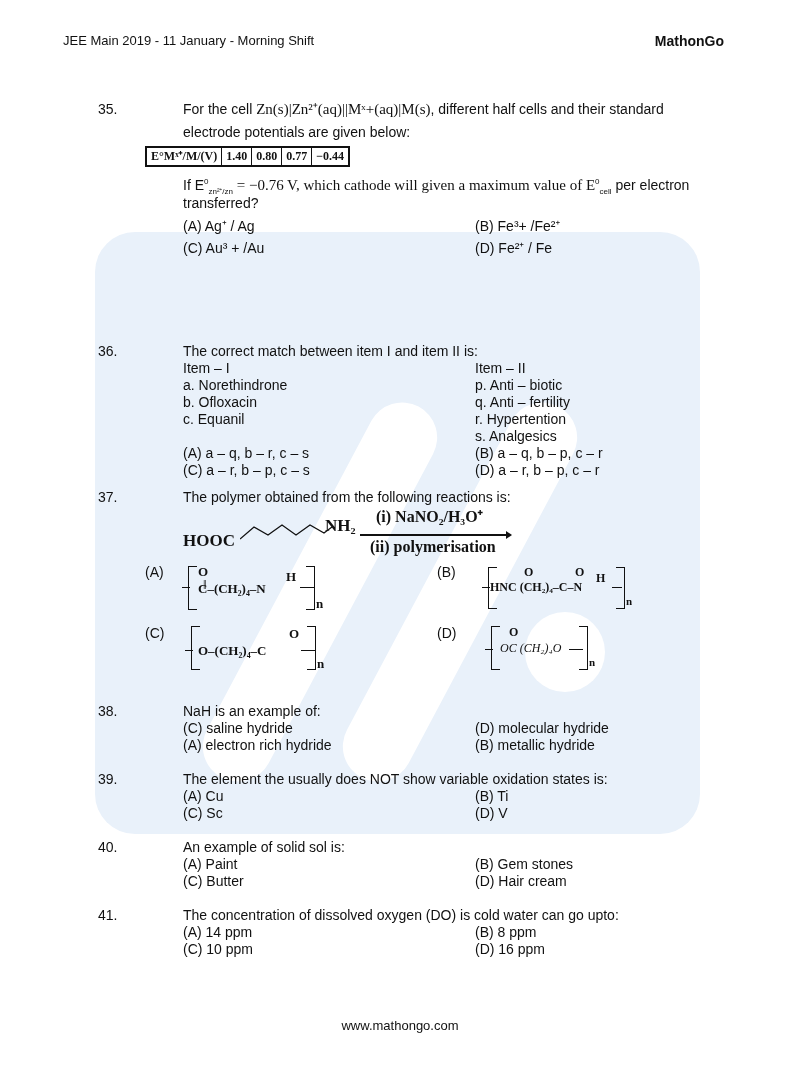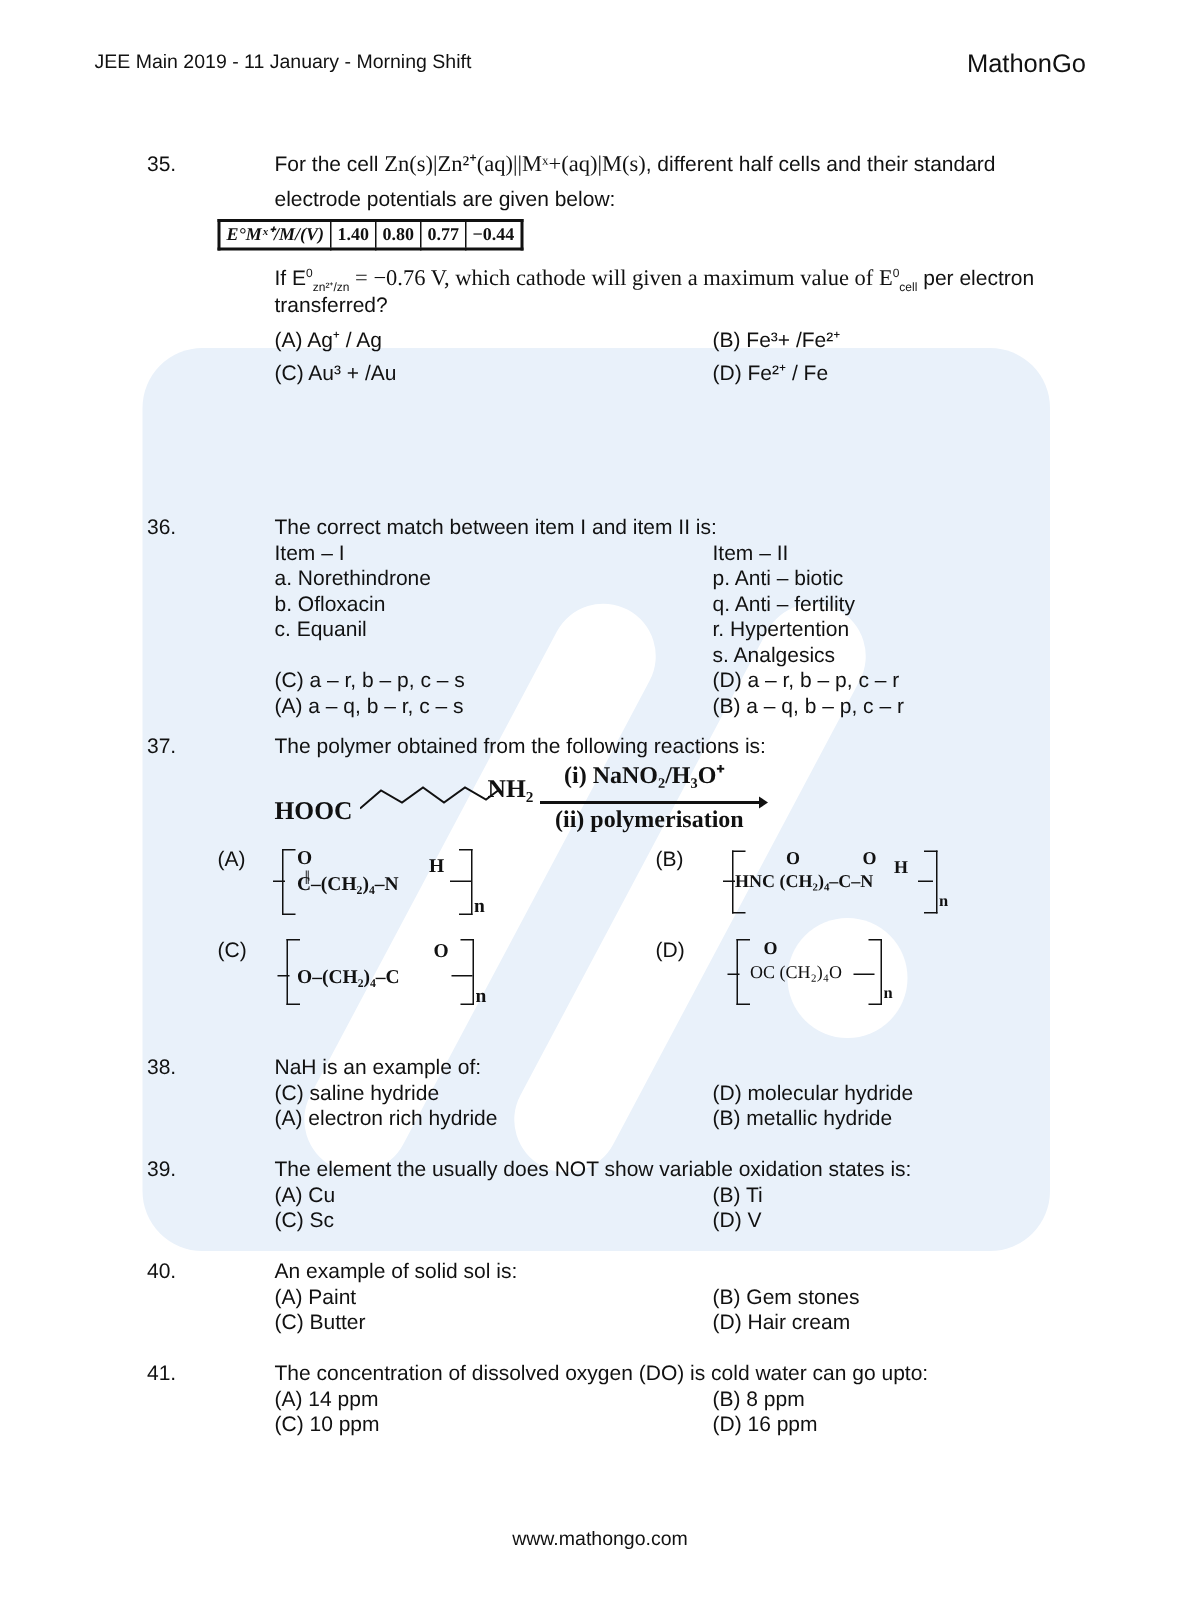--- a/index.html
+++ b/index.html
@@ -2,21 +2,21 @@
 <html><head>
 <meta charset="utf-8">
 <style>
   html, body { margin: 0; padding: 0; }
   body {
     width: 800px; height: 1067px; position: relative; overflow: hidden;
     background: #ffffff; color: #111;
     font-family: "Liberation Sans", sans-serif; font-size: 14px;
   }
   .header-left { position: absolute; left: 63px; top: 33px; font-size: 13px; }
-  .header-right { position: absolute; right: 76px; top: 33px; font-size: 17px; }
+  .header-right { position: absolute; right: 76px; top: 33px; font-size: 14px; font-weight: bold; }
   .footer { position: absolute; left: 0; width: 800px; top: 1018px; text-align: center; font-size: 13px; }
 
   .watermark { position: absolute; left: 95px; top: 232px; width: 605px; height: 602px;
     background: #e9f1fa; border-radius: 40px; z-index: 0; }
   .wm-stroke { position: absolute; background: #ffffff; border-radius: 60px; transform: rotate(28deg); }
   .wm-dot { position: absolute; background: #ffffff; border-radius: 50%; }
 
   .q { position: absolute; left: 0; width: 800px; z-index: 1; }
   .qnum { position: absolute; left: 98px; }
   .qbody { position: absolute; left: 145px; width: 560px; }
@@ -50,21 +50,21 @@
 <div class="q" style="top:101px;">
   <div class="qnum">35.</div>
   <div class="qbody">
     <div class="line" style="height:20px;">
       <span>For the cell </span><span class="math">Zn(s)|Zn²⁺(aq)||Mˣ+(aq)|M(s)</span><span>, different half cells and their standard</span>
     </div>
     <div class="line" style="margin-top:3px;">electrode potentials are given below:</div>
     <table class="pot" style="margin-top:5px;">
       <tbody>
       <tr>
-        <td style="text-align:right;font-style:italic;">E°Mˣ⁺/M/(V)</td>
+        <td style="text-align:right;">E°Mˣ⁺/M/(V)</td>
         <td>1.40</td>
         <td>0.80</td>
         <td>0.77</td>
         <td style="text-align:right;">−0.44</td>
       </tr>
     </tbody>
       </table>
     <div class="line" style="margin-top:10px; height:18px;">
       <span>If E</span><sup>0</sup><sub>zn²⁺/zn</sub><span class="math"> = −0.76 V, which cathode will given a maximum value of E</span><sup>0</sup><sub>cell</sub><span> per electron</span>
     </div>
@@ -97,26 +97,26 @@
       <span class="col2">q. Anti – fertility</span>
     </div>
     <div class="line">
       <span>c. Equanil</span>
       <span class="col2">r. Hypertention</span>
     </div>
     <div class="line">
       <span class="col2">s. Analgesics</span>
     </div>
     <div class="line">
+      <span>(A) a – q, b – r, c – s</span>
+      <span class="col2">(B) a – q, b – p, c – r</span>
+    </div>
+    <div class="line">
       <span>(C) a – r, b – p, c – s</span>
       <span class="col2">(D) a – r, b – p, c – r</span>
-    </div>
-    <div class="line">
-      <span>(A) a – q, b – r, c – s</span>
-      <span class="col2">(B) a – q, b – p, c – r</span>
     </div>
   </div>
 </div>
 
 <div class="q" style="top:489px;">
   <div class="qnum">37.</div>
   <div class="qbody">
     <div class="line">The polymer obtained from the following reactions is:</div>
   </div>
 
@@ -167,21 +167,21 @@
     <div style="position:absolute; left:116px; top:26px; width:14px; height:1.3px; background:#111;"></div>
     <div class="brk r" style="left:122px; top:2px; height:42px;"></div>
     <span class="polyopt" style="left:132px; top:32px;">n</span>
   </div>
 
   <span style="position:absolute; left:437px; top:136px;">(D)</span>
   <div style="position:absolute; left:485px; top:135px; width:140px; height:50px;">
     <div class="brk l" style="left:6px; top:2px; height:42px;"></div>
     <div style="position:absolute; left:0; top:25px; width:8px; height:1.3px; background:#111;"></div>
     <span class="polyopt" style="left:24px; top:1px; font-size:12px;">O</span>
-    <span class="polyopt" style="left:15px; top:17px; font-size:12px; font-weight:normal;">OC (CH₂)₄O</span>
+    <span class="polyopt" style="left:15px; top:17px; font-size:12px; font-weight:normal;font-style:italic;">OC (CH₂)₄O</span>
     <div style="position:absolute; left:84px; top:25px; width:14px; height:1.3px; background:#111;"></div>
     <div class="brk r" style="left:94px; top:2px; height:42px;"></div>
     <span class="polyopt" style="left:104px; top:32px; font-size:11px;">n</span>
   </div>
 </div>
 
 <div class="q" style="top:703px;">
   <div class="qnum">38.</div>
   <div class="qbody">
     <div class="line">NaH is an example of:</div>

